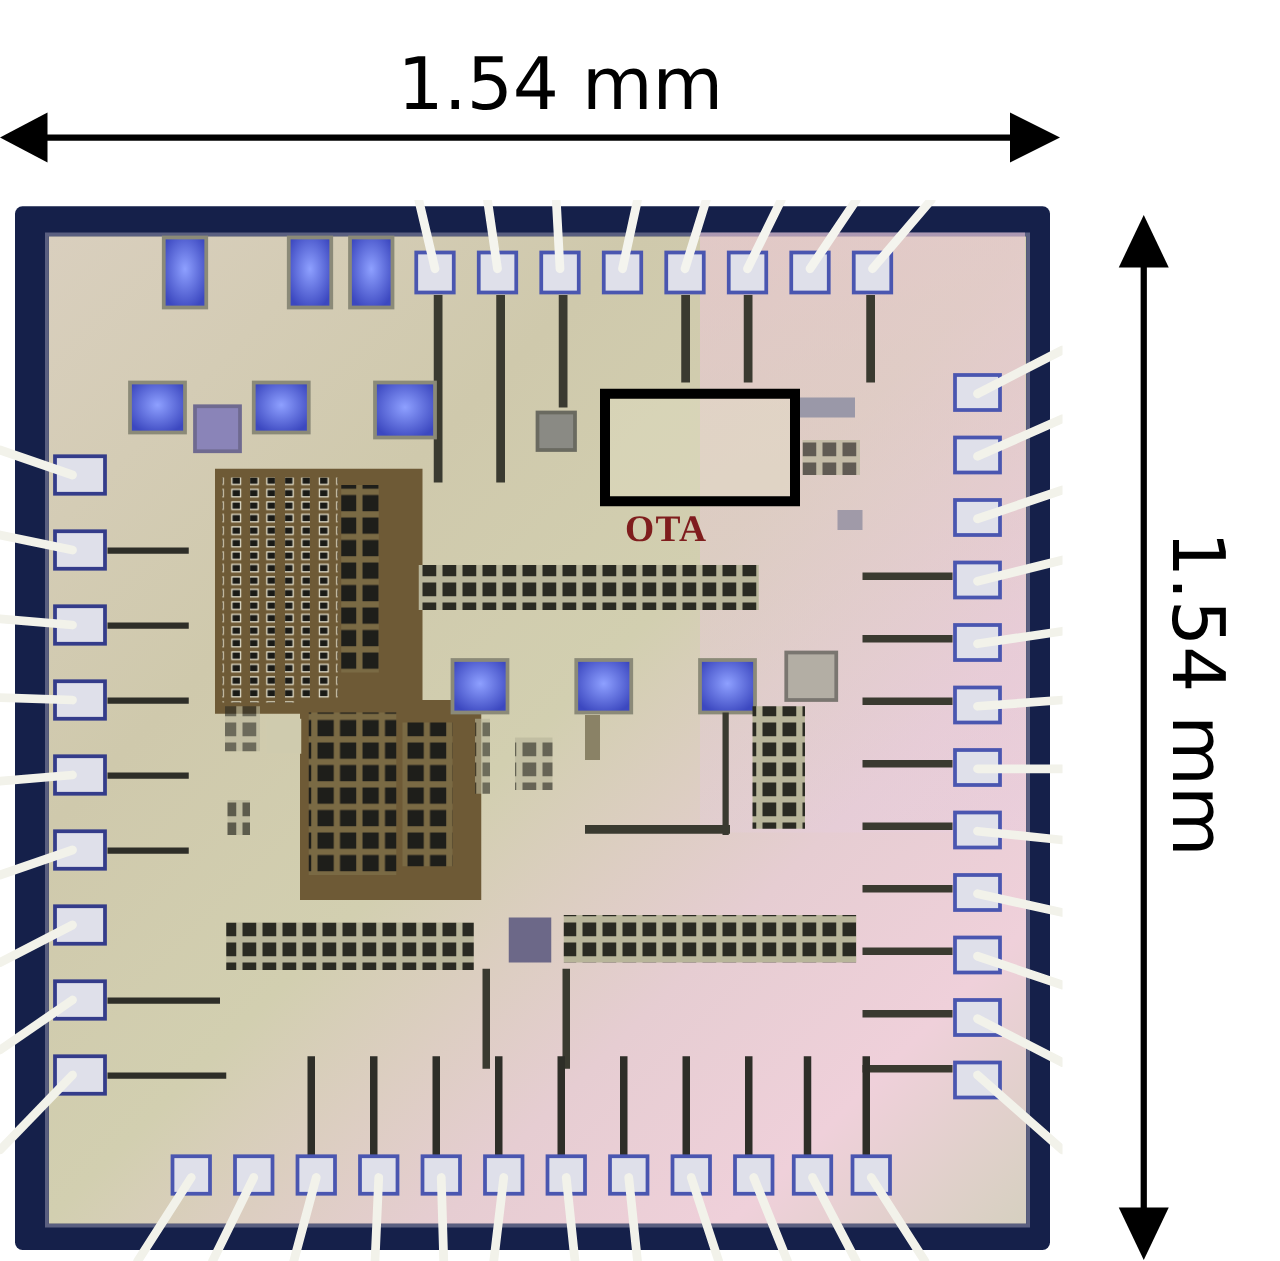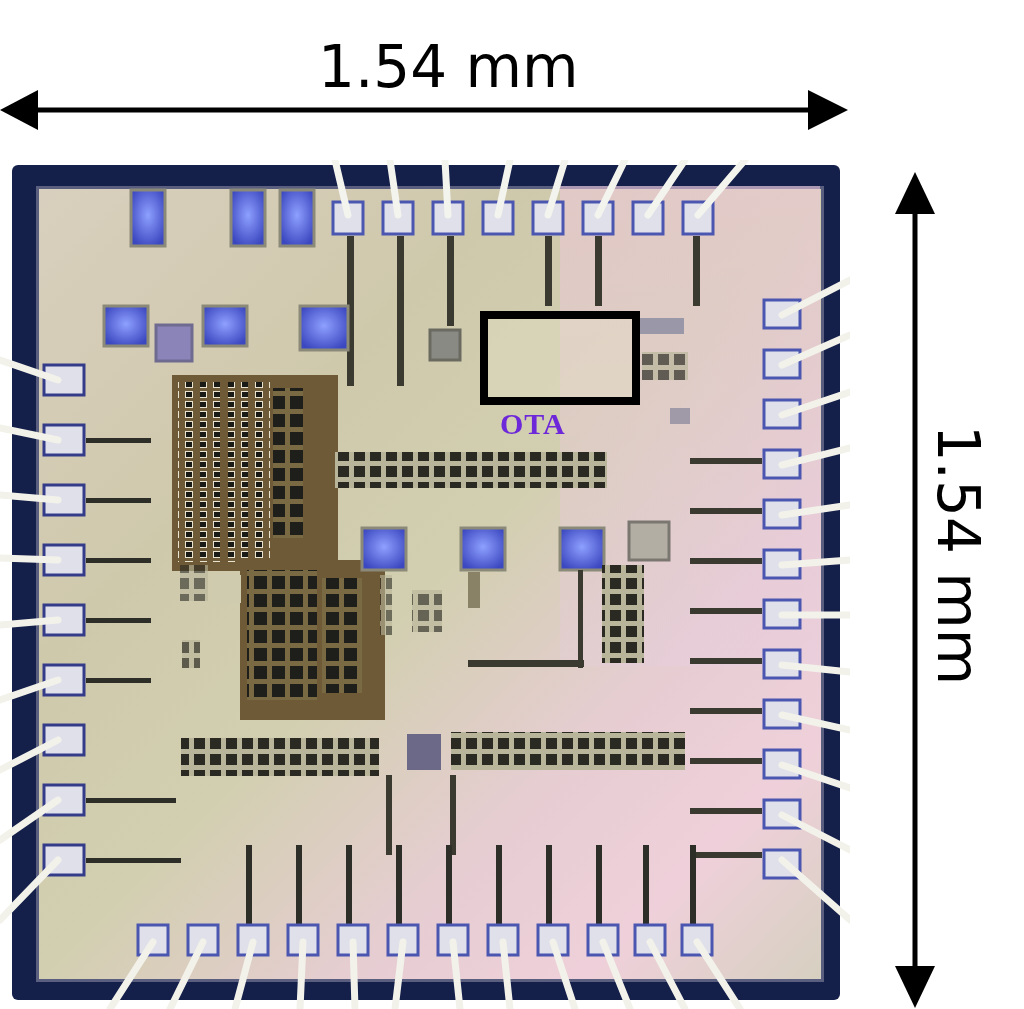--- a/index.html
+++ b/index.html
@@ -4,21 +4,21 @@
 <style>
   html,body{margin:0;padding:0;background:#ffffff;}
   body{width:1024px;height:1009px;position:relative;overflow:hidden;font-family:"Liberation Sans","DejaVu Sans",sans-serif;}
   .abs{position:absolute;}
   .dim-label{position:absolute;color:#000;font-family:"DejaVu Sans","Liberation Sans",sans-serif;font-size:58px;line-height:1;white-space:nowrap;}
   #h-label{left:318px;top:38px;}
   #v-label{left:958px;top:555px;transform:translate(-50%,-50%) rotate(90deg);transform-origin:center;}
   .chip-frame{left:12px;top:165px;width:828px;height:835px;background:#15204a;border-radius:6px;}
   .chip-inner{left:36px;top:186px;width:782px;height:790px;background:linear-gradient(135deg,#d9cfbe 0%,#cfc9ac 30%,#d2cfb0 50%,#e6cdd2 70%,#efd0da 85%,#d6d0c0 100%);border:3px solid #5a5f80;}
   .pink-wash{left:560px;top:186px;width:260px;height:480px;background:linear-gradient(180deg,rgba(240,200,220,0.55),rgba(230,205,230,0.25));}
-  .ota-label{position:absolute;left:500px;top:407px;font-family:"Liberation Serif","DejaVu Serif",serif;font-weight:bold;font-size:30px;color:#6d28d9;letter-spacing:1px;}
+  .ota-label{position:absolute;left:500px;top:407px;font-family:"Liberation Serif","DejaVu Serif",serif;font-weight:bold;font-size:30px;color:#7f1d1d;letter-spacing:1px;}
   .ota-box{left:480px;top:311px;width:144px;height:78px;border:8px solid #000;background:rgba(230,225,200,0.35);}
 </style>
 </head>
 <body>
 
 <svg class="abs" style="left:0;top:88px" width="850" height="44">
   <line x1="22" y1="22" x2="820" y2="22" stroke="#000" stroke-width="5"></line>
   <polygon points="0,22 38,2 38,42" fill="#000"></polygon>
   <polygon points="848,22 808,2 808,42" fill="#000"></polygon>
 </svg>

